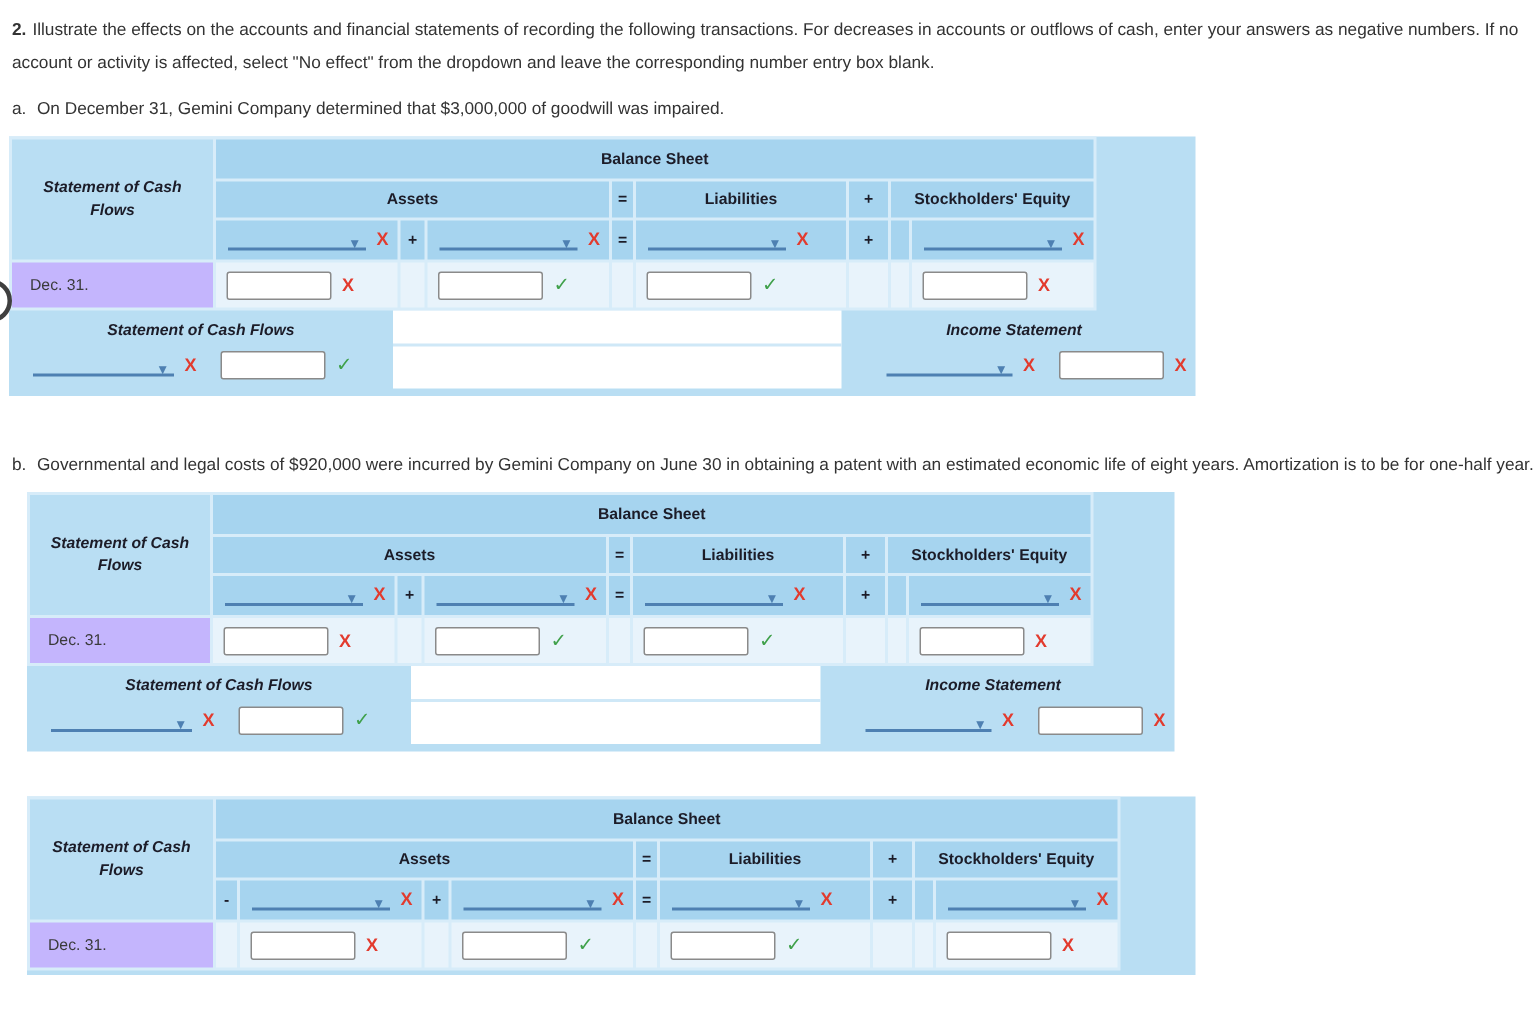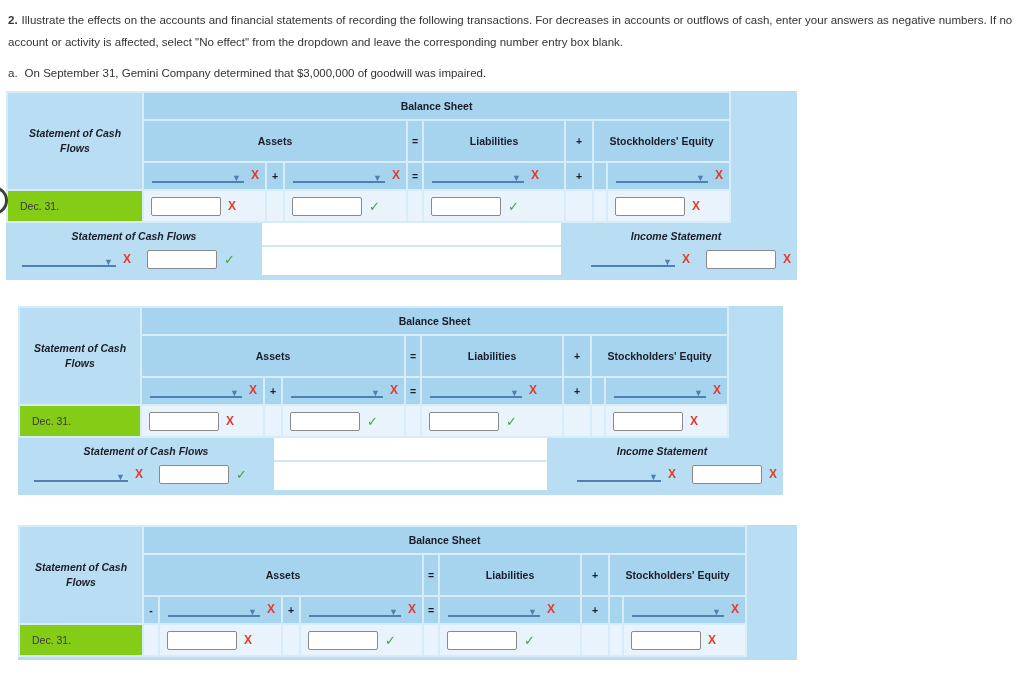--- a/index.html
+++ b/index.html
@@ -22,24 +22,24 @@
 
   table.fx { border-collapse: separate; border-spacing: 2px; background: #d7ecf9; table-layout: fixed; }
   table.fx td { padding: 0; vertical-align: middle; font-size: 10.5px; overflow: hidden; white-space: nowrap; }
 
   .hd  { background: #a6d4ef; color: #1c1c28; font-weight: bold; text-align: center; }
   .scfcell { background: #b9def3; color: #1c1c28; font-weight: bold; font-style: italic;
              text-align: center; white-space: normal !important; line-height: 15px; padding: 0 10px !important; }
   .op  { background: #a6d4ef; font-weight: bold; color: #1c1c28; text-align: center; }
   .ddc { background: #a6d4ef; padding: 4px 6px 6px 8px !important; }
   .r1 td { height: 26px; }
-  .r2 td { height: 40px; }
+  .r2 td { height: 24px; }
   .r3 td { height: 26px; }
   .ans td { height: 30px; background: #e8f3fb; }
-  .ans .datec { text-align: left; padding-left: 12px !important; color: #3a3a3a; background: #84cc16; }
+  .ans .datec { text-align: left; padding-left: 12px !important; color: #3a3a3a; background: #c4b5fd; }
   .ans .inc { padding-left: 7px !important; }
 
   
   .dd { position: relative; display: inline-block; height: 15px;
         border-bottom: 2px solid #4e80b2; vertical-align: middle; }
   .dd .caret { position: absolute; right: 3px; bottom: -2px; font-size: 9px; color: #4e80b2; line-height: 1; }
   .dd-grid { width: 92px; }
   .dd-scf  { width: 94px; }
   .dd-inc  { width: 84px; }
 
@@ -73,21 +73,21 @@
 <body>
 
 <div class="edge-circle"></div>
 
 <div class="instructions">
   <span class="qnum">2.</span><span>Illustrate the effects on the accounts and financial statements of recording the following transactions. For decreases in accounts or outflows of cash, enter your answers as negative numbers. If no account or activity is affected, select "No effect" from the dropdown and leave the corresponding number entry box blank.</span>
 </div>
 
 <div>
   <div class="prompt">
-    <span class="plabel">a.</span><span>On September 31, Gemini Company determined that $3,000,000 of goodwill was impaired.</span>
+    <span class="plabel">a.</span><span>On December 31, Gemini Company determined that $3,000,000 of goodwill was impaired.</span>
   </div>
 
   <div class="fxwrap w-a">
     <table class="fx">
       <colgroup>
         <col style="width:134px">
           <col style="width:120px">
           <col style="width:16px">
           <col style="width:116px">
           <col style="width:14px">
@@ -157,20 +157,23 @@
             <span class="mk bad">X</span>
         </div>
       </div>
     </div>
   </div>
 </div>
 
 <div class="gap-a"></div>
 
 <div>
+  <div class="prompt">
+    <span class="plabel">b.</span><span>Governmental and legal costs of $920,000 were incurred by Gemini Company on June 30 in obtaining a patent with an estimated economic life of eight years. Amortization is to be for one-half year.</span>
+  </div>
 
   <div class="fxwrap w-b">
     <table class="fx">
       <colgroup>
         <col style="width:120px">
           <col style="width:120px">
           <col style="width:16px">
           <col style="width:116px">
           <col style="width:14px">
           <col style="width:140px">

